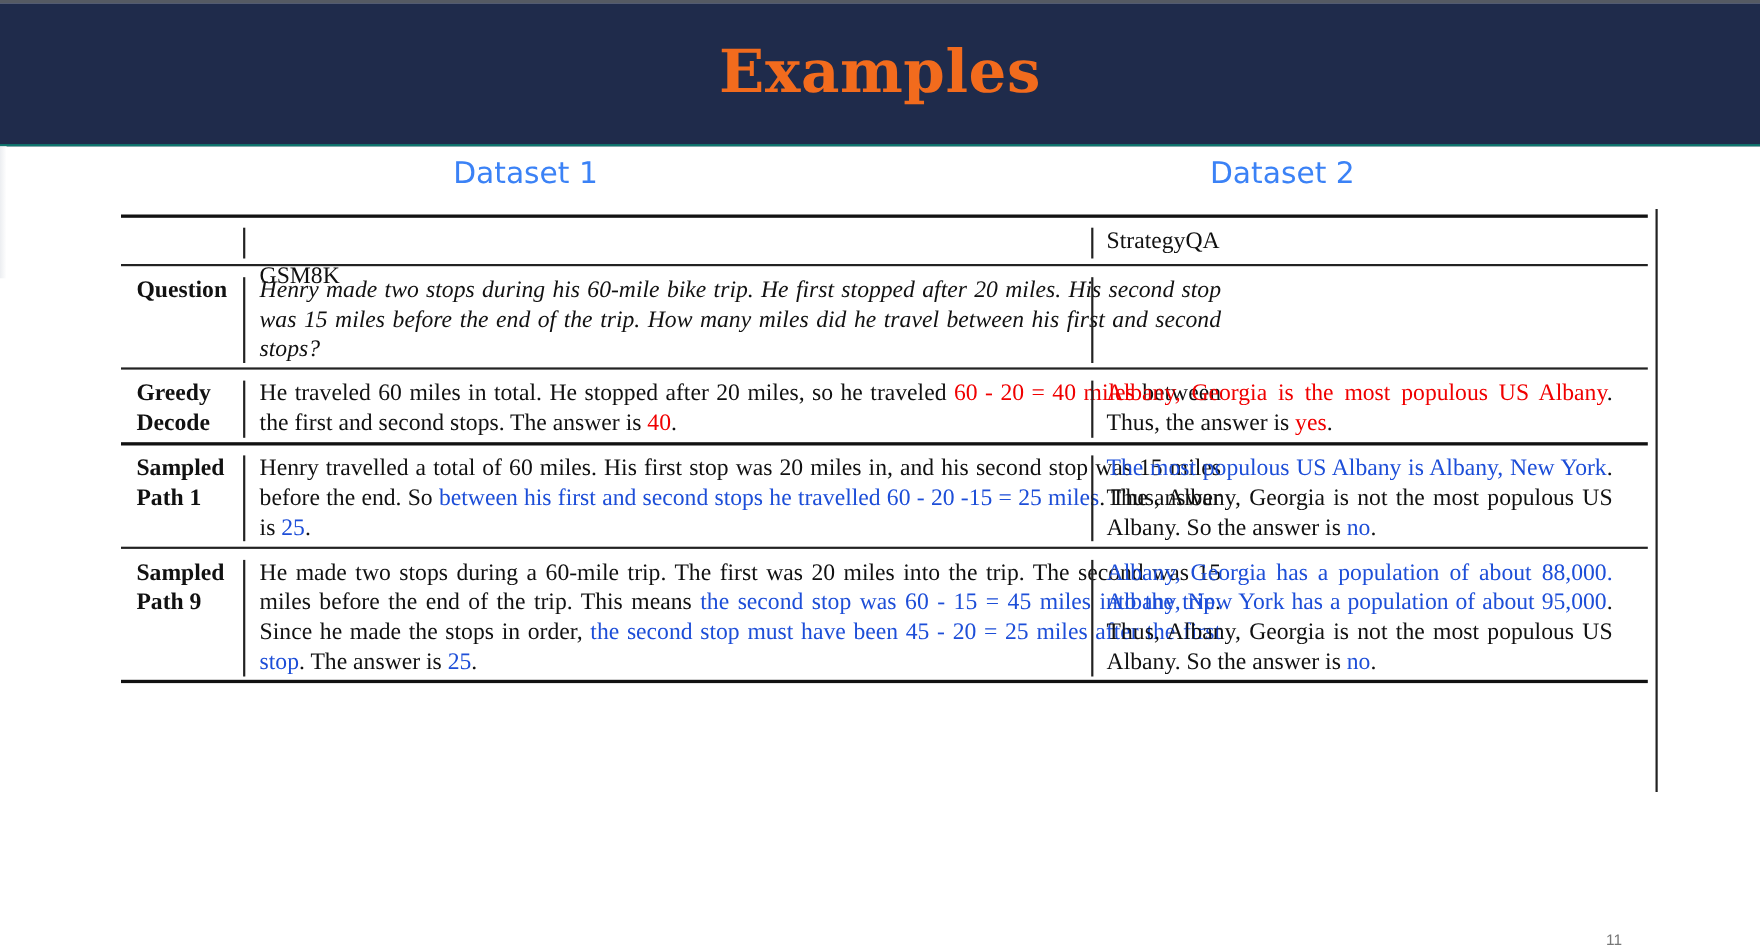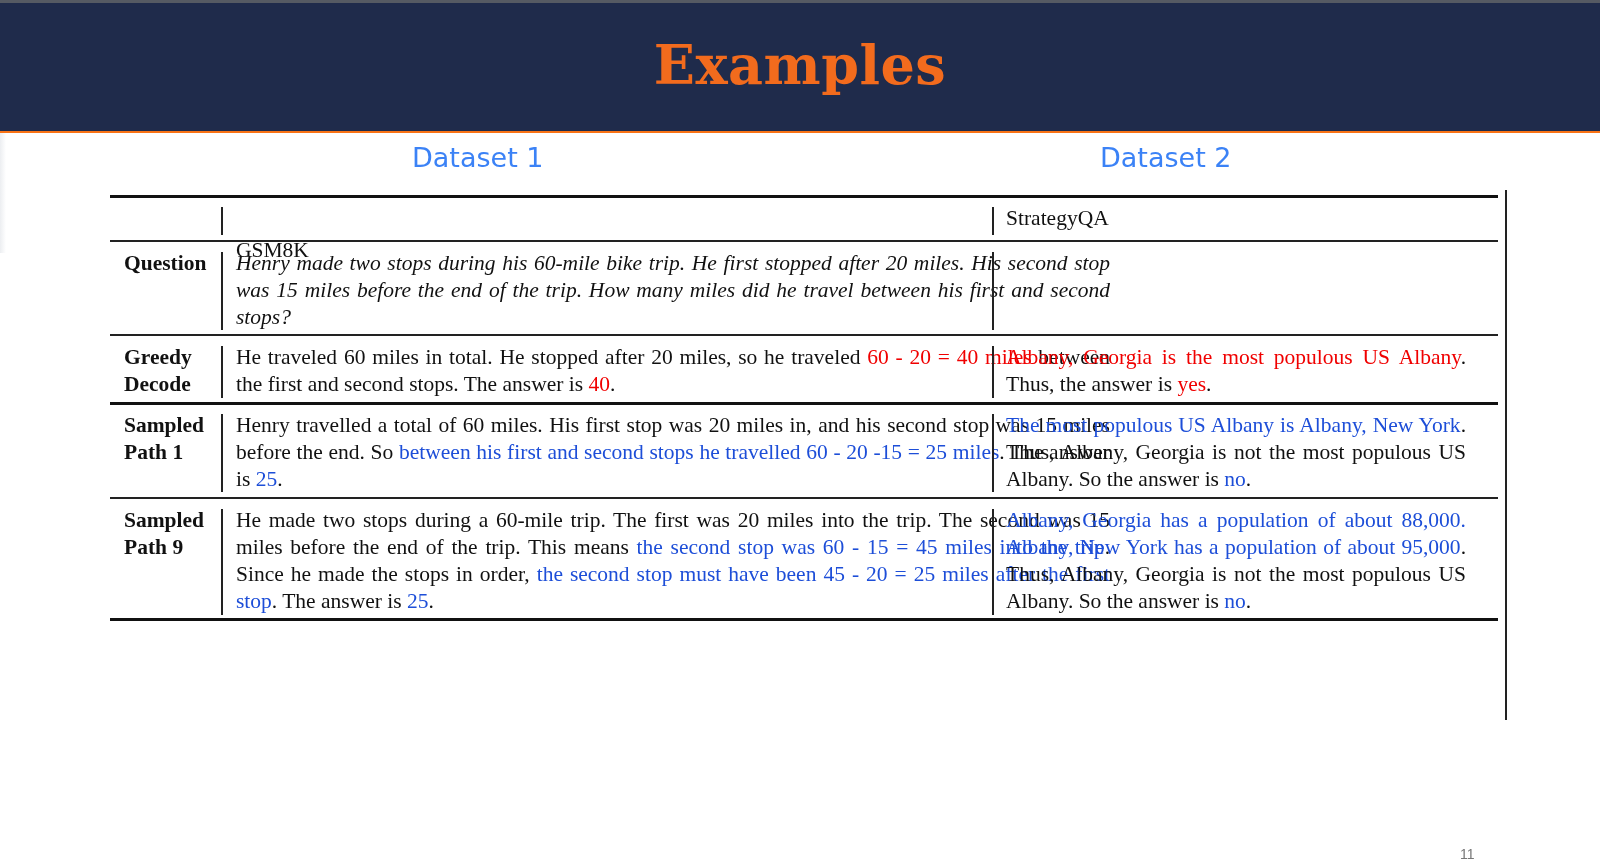--- a/index.html
+++ b/index.html
@@ -1,18 +1,18 @@
 <!DOCTYPE html>
 <html><head>
 <meta charset="utf-8">
 <style>
   html, body { margin:0; padding:0; }
   body { width:1600px; height:859px; background:#ffffff; position:relative; overflow:hidden; font-family:"Liberation Serif", serif; color:#111; }
   .topline { position:absolute; left:0; top:0; width:1600px; height:3px; background:#555a63; }
-  .header { position:absolute; left:0; top:3px; width:1600px; height:128px; background:#1f2b4b; border-bottom:2px solid #f97316; }
+  .header { position:absolute; left:0; top:3px; width:1600px; height:128px; background:#1f2b4b; border-bottom:2px solid #0f766e; }
   .title { position:absolute; left:0; right:0; top:30px; text-align:center; font-family:"DejaVu Serif", serif; font-weight:bold; font-size:54px; color:#f26b1d; letter-spacing:0.5px; }
   .leftshade { position:absolute; left:0; top:133px; width:6px; height:120px; background:linear-gradient(to right,#eceef1,#fff); }
   .ds { position:absolute; top:142px; font-family:"DejaVu Sans", sans-serif; font-size:27px; color:#3b82f6; font-weight:normal; }
   .ds1 { left:412px; }
   .ds2 { left:1100px; }
   .rule-thick { position:absolute; left:110px; width:1388px; height:3px; background:#111; }
   .rule { position:absolute; left:110px; width:1388px; height:2px; background:#222; }
   .vline-right { position:absolute; left:1505px; top:190px; width:2px; height:530px; background:#222; }
   .row { position:absolute; left:110px; width:1388px; }
   .lbl { position:absolute; left:14px; top:0; font-weight:bold; font-size:21.5px; line-height:27px; }

